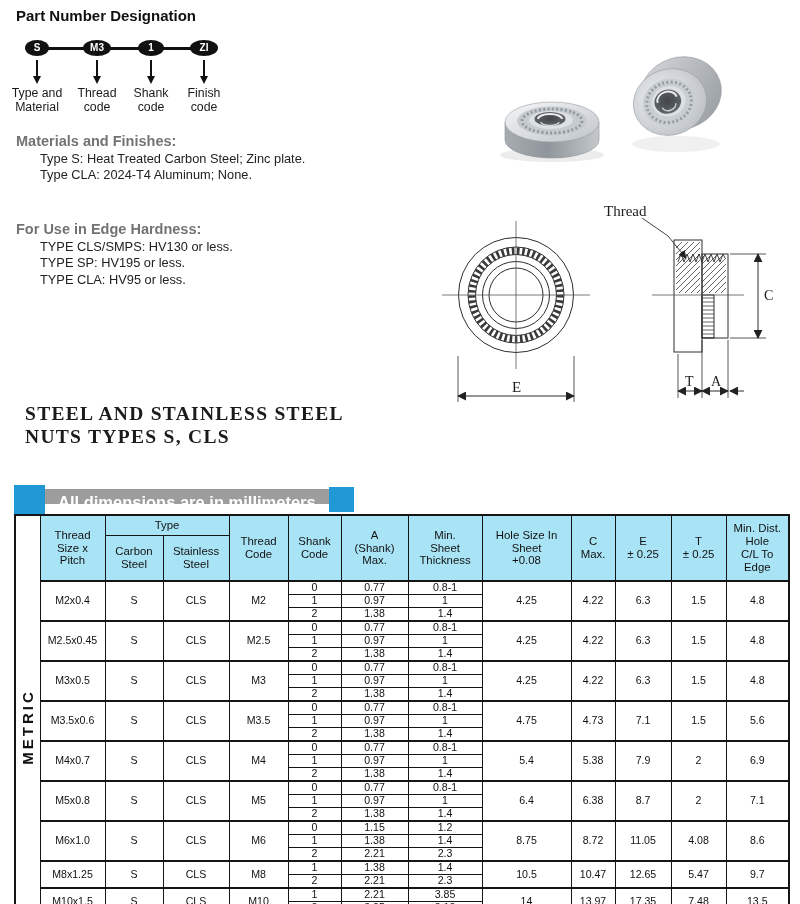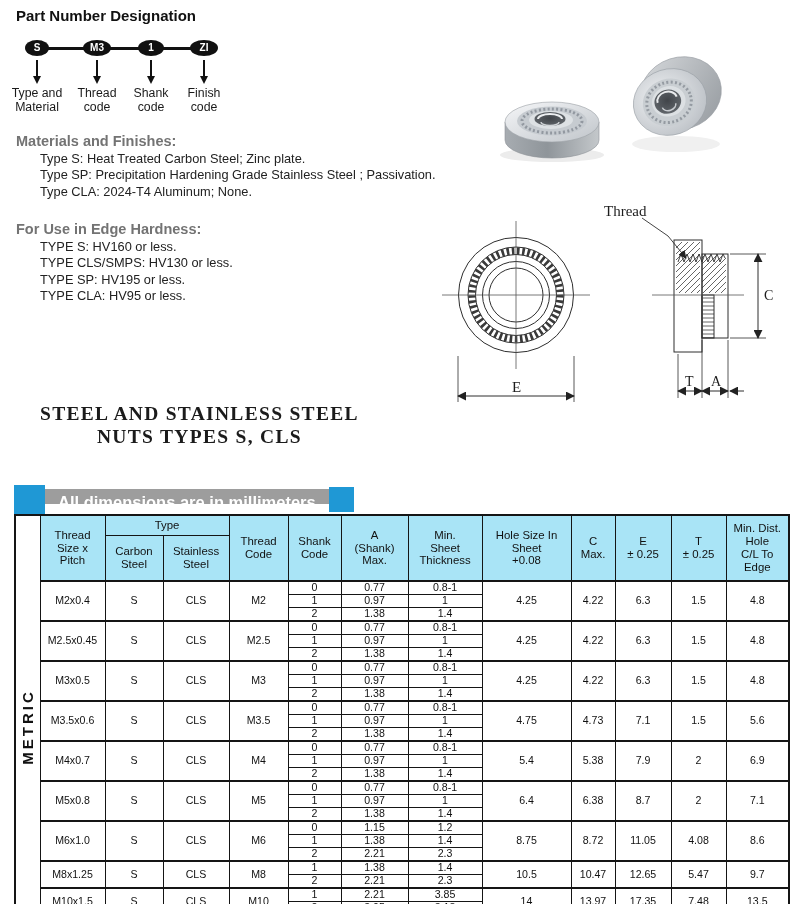--- a/index.html
+++ b/index.html
@@ -29,22 +29,22 @@
   #materials{top:133px;}
   #hardness{top:221px;}
 
   
   #photo{position:absolute;left:470px;top:38px;}
   #drawing{position:absolute;left:428px;top:196px;}
   .dim-text{font-family:"Liberation Serif",serif;font-size:14px;fill:#1c1c1c;}
   .dim-text-lg{font-family:"Liberation Serif",serif;font-size:15px;fill:#1c1c1c;}
 
   
-  #sec-title{position:absolute;left:40px;top:402px;font-family:"Liberation Serif",serif;
-             font-weight:bold;font-size:19.5px;letter-spacing:1.3px;line-height:23px;color:#1b1b1b;text-align:center;}
+  #sec-title{position:absolute;left:25px;top:402px;font-family:"Liberation Serif",serif;
+             font-weight:bold;font-size:19.5px;letter-spacing:1.3px;line-height:23px;color:#1b1b1b;}
 
   
   #banner-sq-left{position:absolute;left:14px;top:485px;width:31px;height:31px;background:#1f98d5;}
   #banner-bar{position:absolute;left:45px;top:489px;width:284px;height:15px;background:#9d9d9d;}
   #banner-bar span{display:block;padding-left:13px;line-height:26px;font-size:16.5px;
                    font-weight:bold;color:#ffffff;}
   #banner-sq-right{position:absolute;left:329px;top:487px;width:25px;height:25px;background:#1f98d5;}
 
   
   #nut-table{position:absolute;left:14px;top:514px;width:774px;border-collapse:collapse;
@@ -88,29 +88,27 @@
   <div class="pn-label pre" style="left:105px;">Shank
 code</div>
   <div class="pn-label pre" style="left:158px;text-align:center;">Finish
 code</div>
 </div>
 
 <div id="materials" class="blk">
   <h2>Materials and Finishes:</h2>
   <div class="items">
     <div>Type S:  Heat Treated Carbon Steel;  Zinc plate.</div>
-    <div>Type SP:  Precipitation Hardening Grade Stainless Steel ; Passivation.</div>
     <div>Type CLA:  2024-T4 Aluminum; None.</div>
   </div>
 </div>
 
 <div id="hardness" class="blk">
   <h2>For Use in Edge Hardness:</h2>
   <div class="items">
-    <div>TYPE S:  HV160 or less.</div>
     <div>TYPE CLS/SMPS:  HV130 or less.</div>
     <div>TYPE SP:  HV195 or less.</div>
     <div>TYPE CLA:  HV95 or less.</div>
   </div>
 </div>
 
 <svg id="photo" width="270" height="132" viewBox="0 0 270 132">
   <defs>
     <linearGradient id="gLtop" x1="0" y1="0" x2="1" y2="1">
       <stop offset="0" stop-color="#f5f6f8"></stop>

